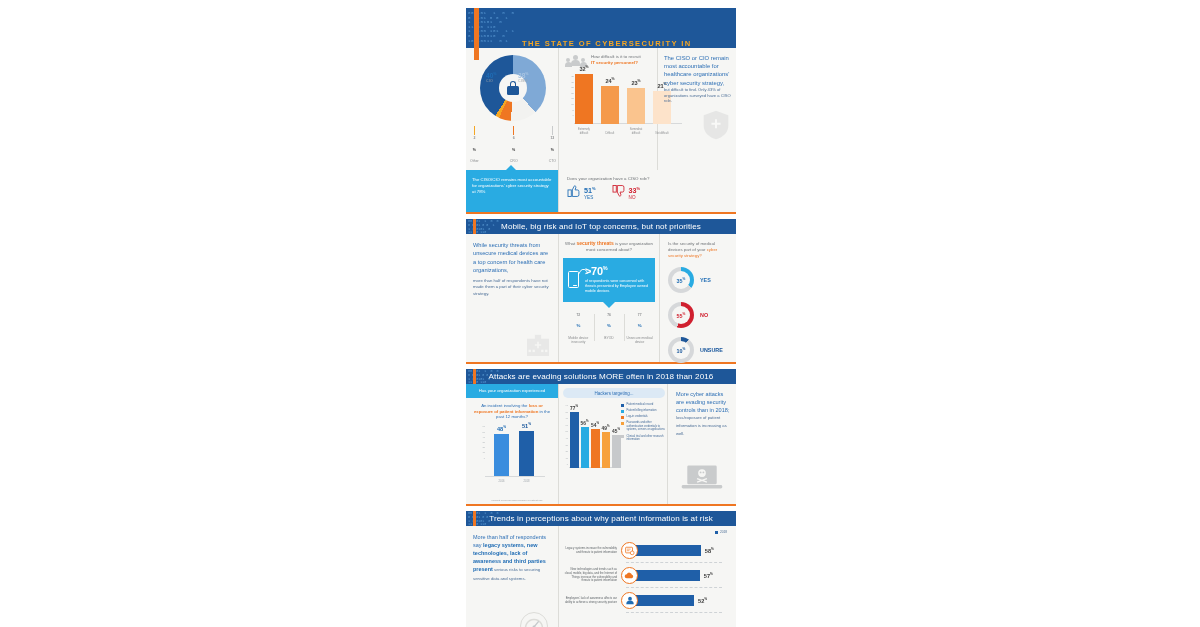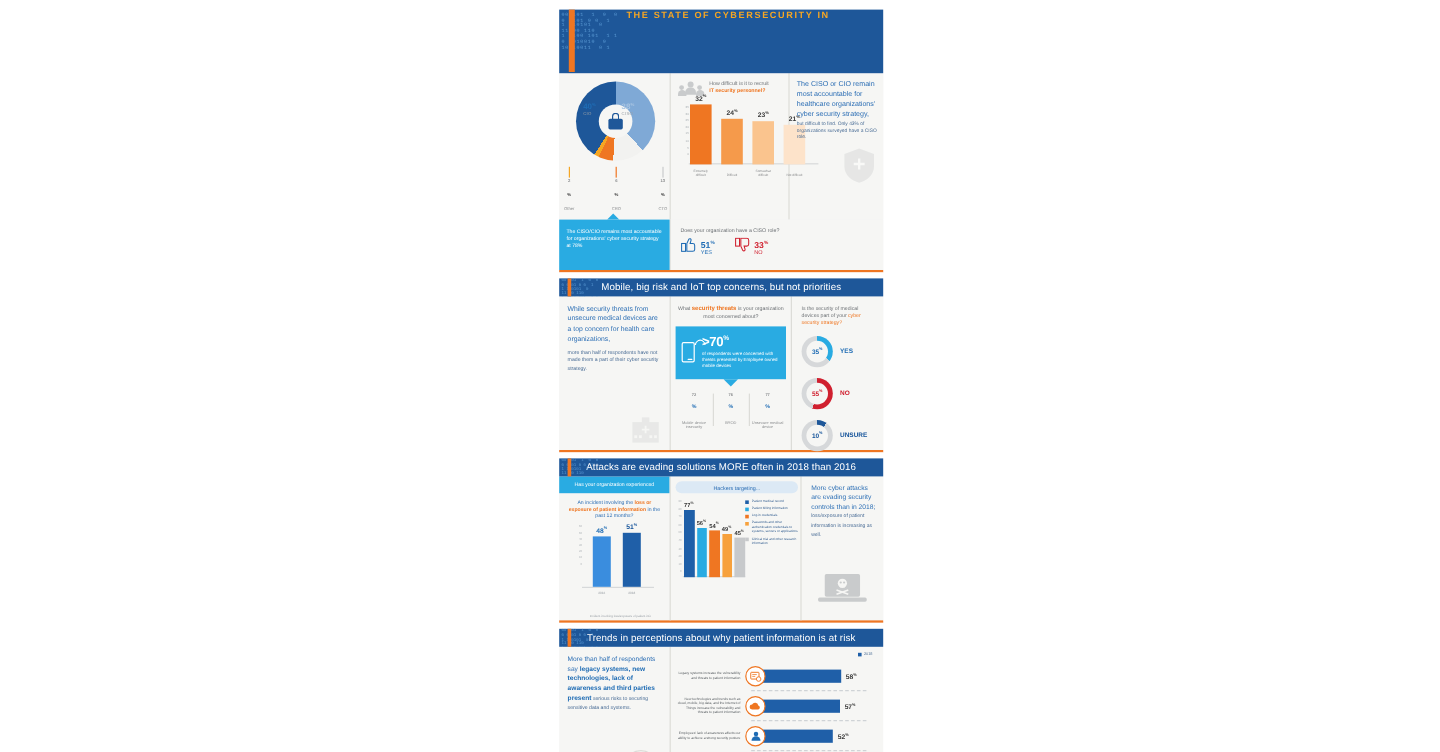--- a/index.html
+++ b/index.html
@@ -6,21 +6,21 @@
   html, body {
     width: 1200px; height: 627px;
     background: #ffffff;
     font-family: "Liberation Sans", sans-serif;
     overflow: hidden;
   }
   .page { position: relative; width: 1200px; height: 627px; background: #fff; }
   .info { position: absolute; left: 466px; top: 8px; width: 270px; height: 612px; background: #fff; }
 
   
-  .hdr { position: relative; height: 53px; background: #1e5799; display: flex; align-items: flex-start; }
+  .hdr { position: relative; height: 40px; background: #1e5799; display: flex; align-items: flex-end; }
   .hdr-binary {
     position: absolute; left: 0; top: 0; width: 52px; height: 52px;
     font-family: "Liberation Mono", monospace; font-size: 4.2px; line-height: 4.6px;
     color: #5b9bd5; letter-spacing: .6px; overflow: hidden; padding: 3px 2px;
     white-space: pre; opacity: .95;
   }
   .hdr-orangebar { position: absolute; left: 8px; top: 0; width: 5px; height: 52px; background: #ef7622; }
   .hdr-txt { margin-left: 56px; }
   .hdr-k { color: #f5a623; font-size: 7.6px; font-weight: bold; letter-spacing: 1.35px; }
   .hdr-t { color: #ffffff; font-size: 15.5px; letter-spacing: .2px; margin-top: 1px; }

